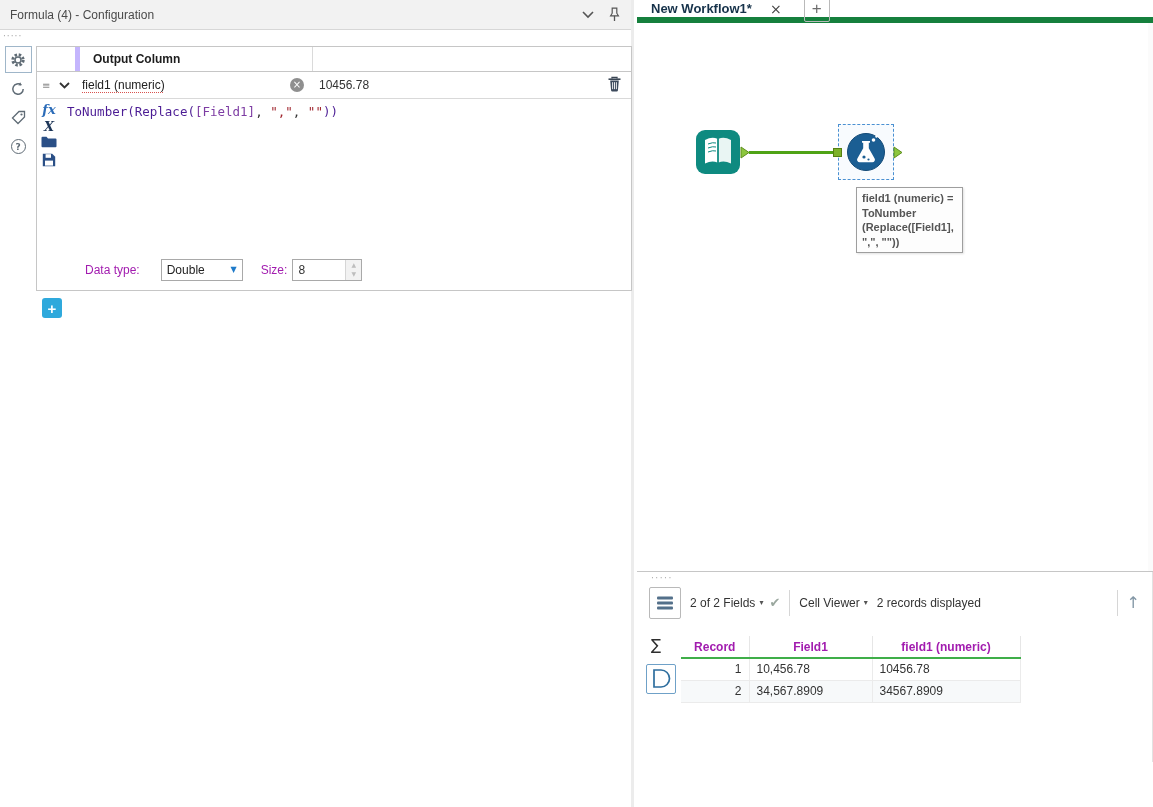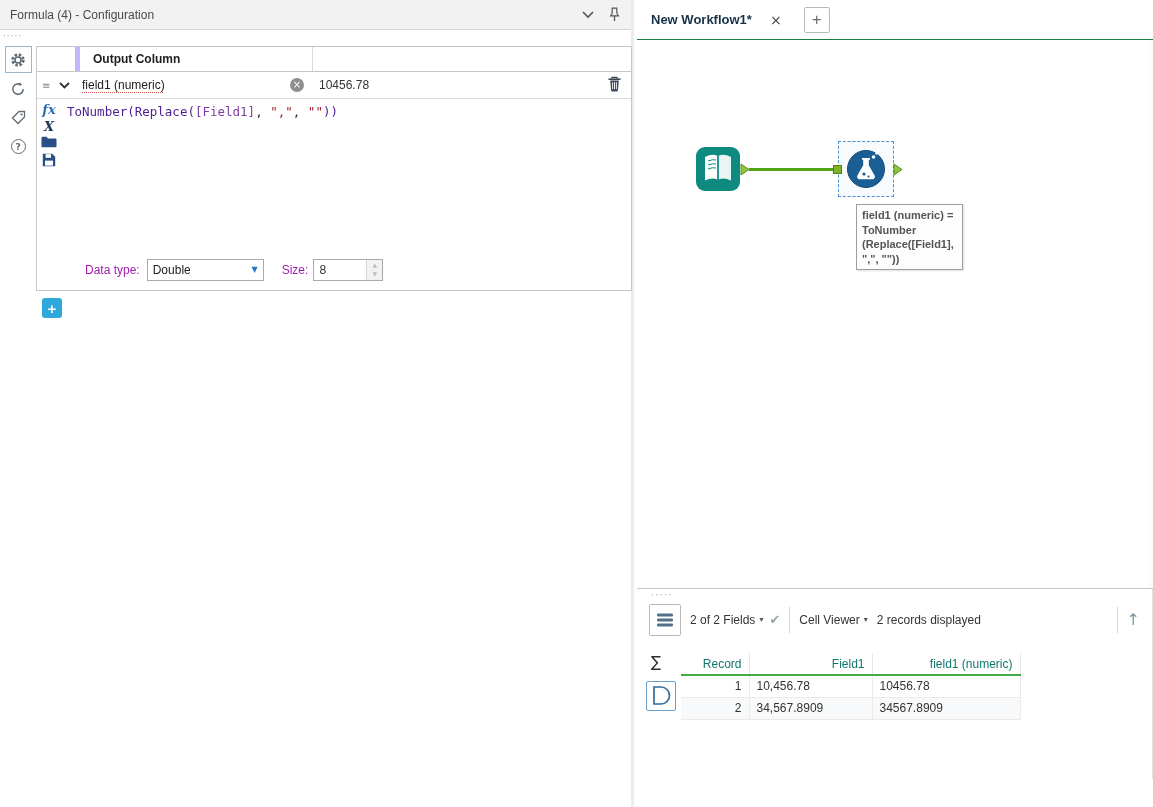--- a/index.html
+++ b/index.html
@@ -37,32 +37,32 @@
 .expr-row{display:flex;height:150px}
 .expr-icons{width:24px;display:flex;flex-direction:column;align-items:center;padding-top:3px;gap:2px}
 .fx-glyph{font-family:"DejaVu Serif",serif;font-style:italic;font-weight:bold;font-size:13px;color:#2b6cb8;cursor:pointer}
 .xvar-glyph{font-family:"DejaVu Serif",serif;font-style:italic;font-weight:bold;font-size:13px;color:#1d3557;cursor:pointer}
 .expr-edit{flex:1;padding:5px 6px;font-family:"DejaVu Sans Mono","Liberation Mono",monospace;font-size:12.5px;white-space:pre;color:#333;cursor:text}
 .tok-fn{color:#4c1d95}
 .tok-field{color:#7d3ca3}
 .tok-str{color:#a0252e}
 .type-row{display:flex;align-items:center;height:41px;padding-left:48px}
 .type-label{color:#a21caf}
-.dropdown{width:117px;height:22px;border:1px solid #a9a9a9;background:#fff;display:flex;align-items:center;padding:0 5px;margin-left:7px;cursor:pointer}
+.dropdown{width:82px;height:22px;border:1px solid #a9a9a9;background:#fff;display:flex;align-items:center;padding:0 5px;margin-left:21px;cursor:pointer}
 .dropdown .dd-val{flex:1;color:#222}
 .dd-caret{color:#1e7ac9;font-size:8px}
 .size-label{margin-left:18px}
 .size-box{display:flex;width:70px;height:22px;border:1px solid #a9a9a9;background:#fff;margin-left:5px}
 .size-box input{flex:1;min-width:0;border:0;outline:0;padding:0 5px;font:inherit;color:#333;background:transparent}
 .spinner{width:16px;border-left:1px solid #d6d6d6;background:#f2f2f2;display:flex;flex-direction:column;align-items:center;justify-content:center;color:#bdbdbd;font-size:6px;line-height:1.4}
 .add-btn{width:20px;height:20px;margin:7px 0 0 6px;background:#2fa9dc;border-radius:3px;color:#fff;font-weight:bold;font-size:15px;display:flex;align-items:center;justify-content:center;cursor:pointer}
 
 
 #right-side{position:absolute;left:637px;top:0;width:516px;height:807px;background:#fff}
-.tab-bar{height:40px;display:flex;align-items:center;border-bottom:1px solid #15803d;background:#fff}
+.tab-bar{height:23px;display:flex;align-items:center;border-bottom:6px solid #15803d;background:#fff}
 .tab{display:flex;align-items:center;height:100%;padding:0 14px;cursor:pointer}
 .tab-title{font-weight:bold;font-size:13px;color:#16324a}
 .tab-close{margin-left:18px;font-size:14px;color:#444;cursor:pointer}
 .new-tab{width:26px;height:26px;border:1px solid #b9b9b9;border-radius:2px;margin-left:8px;display:flex;align-items:center;justify-content:center;font-size:17px;color:#6d6d6d;cursor:pointer}
 .canvas{position:relative;height:548px;background:#fff;border-right:5px solid #fbfbfb}
 .tool-textinput{position:absolute;left:58px;top:106px;width:46px;height:46px;cursor:pointer}
 .ti-out{position:absolute;right:-9px;top:17px}
 .connection{position:absolute;left:112px;top:128px;width:89px;height:3px;background:#4fa315}
 .tool-formula{position:absolute;left:201px;top:101px;width:56px;height:56px;border:1px dashed #4a90d2;background:rgba(226,240,252,.25);display:flex;align-items:center;justify-content:center;cursor:pointer}
 .anchor-in{position:absolute;left:-6px;top:23px;width:9px;height:9px;background:#7db22a;border:1px solid #567f12}
@@ -78,21 +78,21 @@
 .layout-btn{width:32px;height:32px;border:1px solid #b9b9b9;border-radius:2px;display:flex;align-items:center;justify-content:center;cursor:pointer}
 .tb-group{display:flex;align-items:center;cursor:pointer}
 .tb-caret{font-size:8px;color:#555;margin-left:4px}
 .tb-check{color:#9aa79e;font-size:13px;margin-left:6px}
 .tb-sep{width:1px;height:26px;background:#d6d6d6}
 .tb-spacer{flex:1}
 .tb-up{color:#8296a5;font-size:16px;cursor:pointer}
 .res-sigma{position:absolute;left:14px;top:64px;font-size:15px;color:#2e2e2e;cursor:pointer}
 .res-anchor-d{position:absolute;left:9px;top:92px;width:30px;height:30px;border:1px solid #6fa1c8;border-radius:2px;display:flex;align-items:center;justify-content:center;cursor:pointer}
 .res-table{position:absolute;left:44px;top:64px;border-collapse:collapse;table-layout:fixed;font-size:12px}
-.res-table th{font-weight:normal;text-align:right;height:22px;padding:0 7px;border-bottom:2px solid #3fae49;border-right:1px solid #e6e6e6;color:#0f766e}
+.res-table th{font-weight:bold;text-align:center;height:22px;padding:0 7px;border-bottom:2px solid #3fae49;border-right:1px solid #e6e6e6;color:#a21caf}
 .res-table td{height:22px;padding:0 7px;border-bottom:1px solid #ebebeb;border-right:1px solid #ebebeb;color:#333}
 .res-table .num{text-align:right}
 .res-table tr.alt td{background:#f7f9fa}
 </style>
 </head>
 <body>
 
 <div id="app">
 
   <div id="config-panel">

